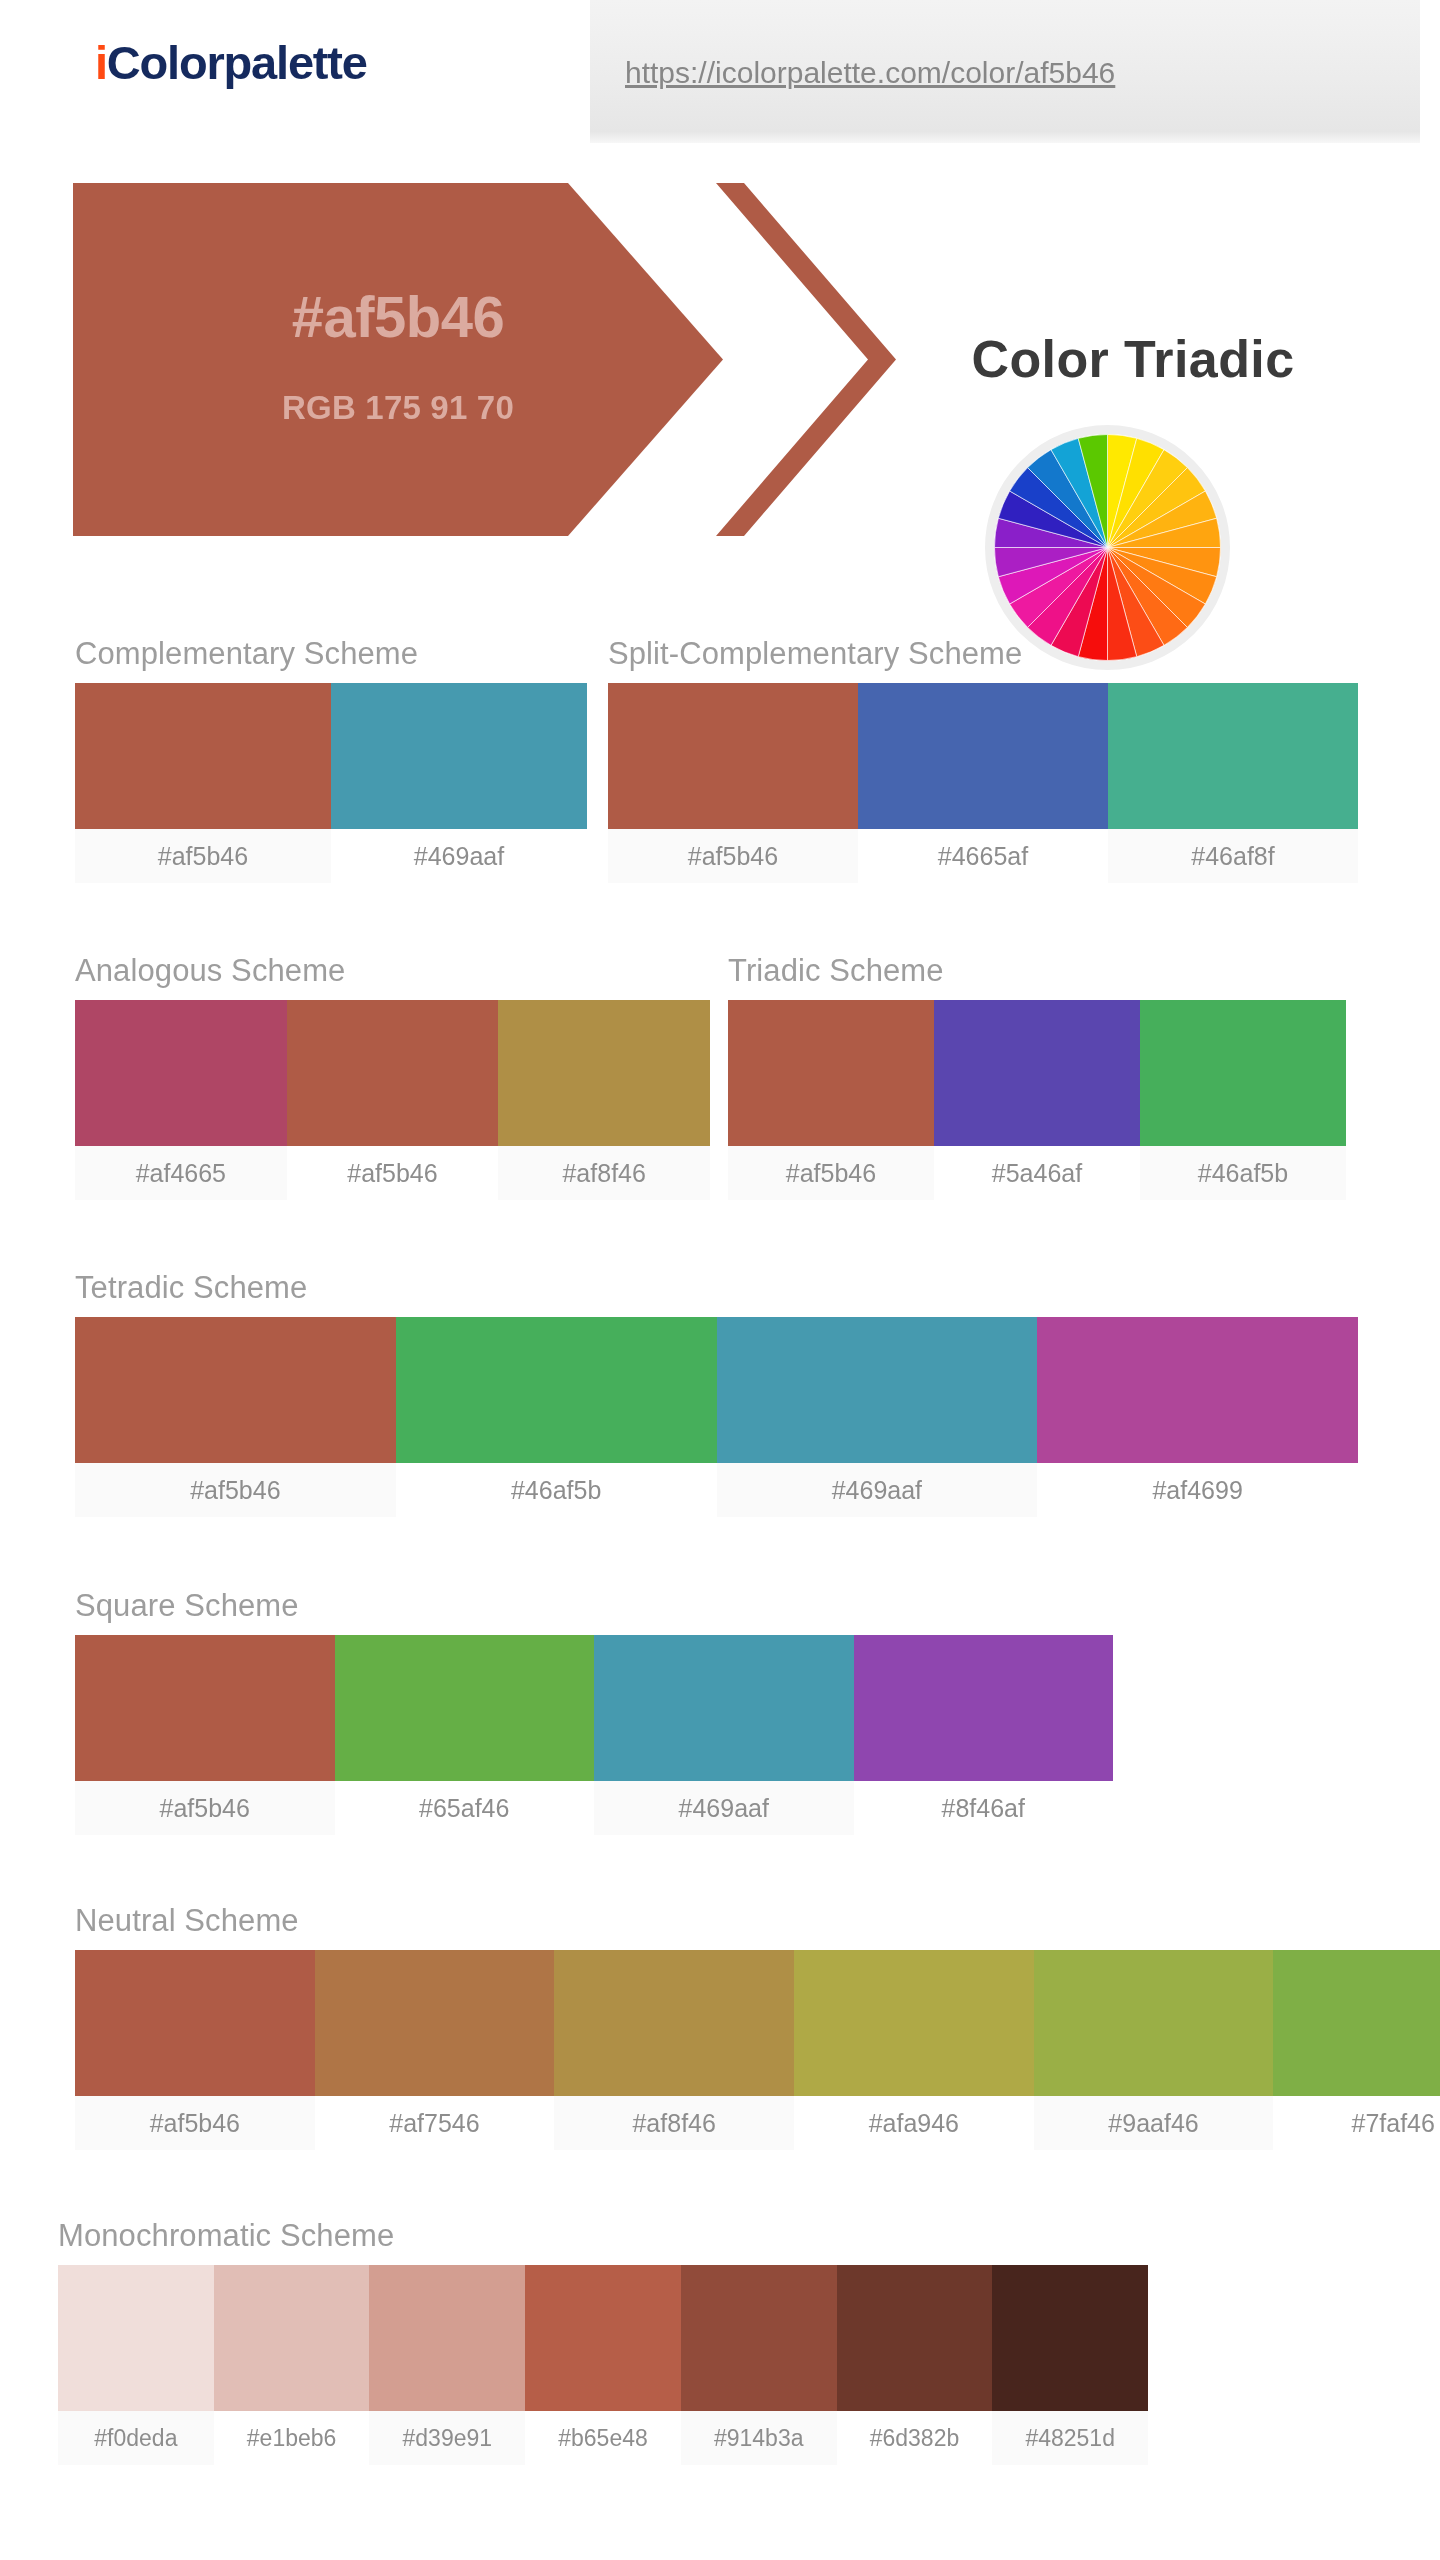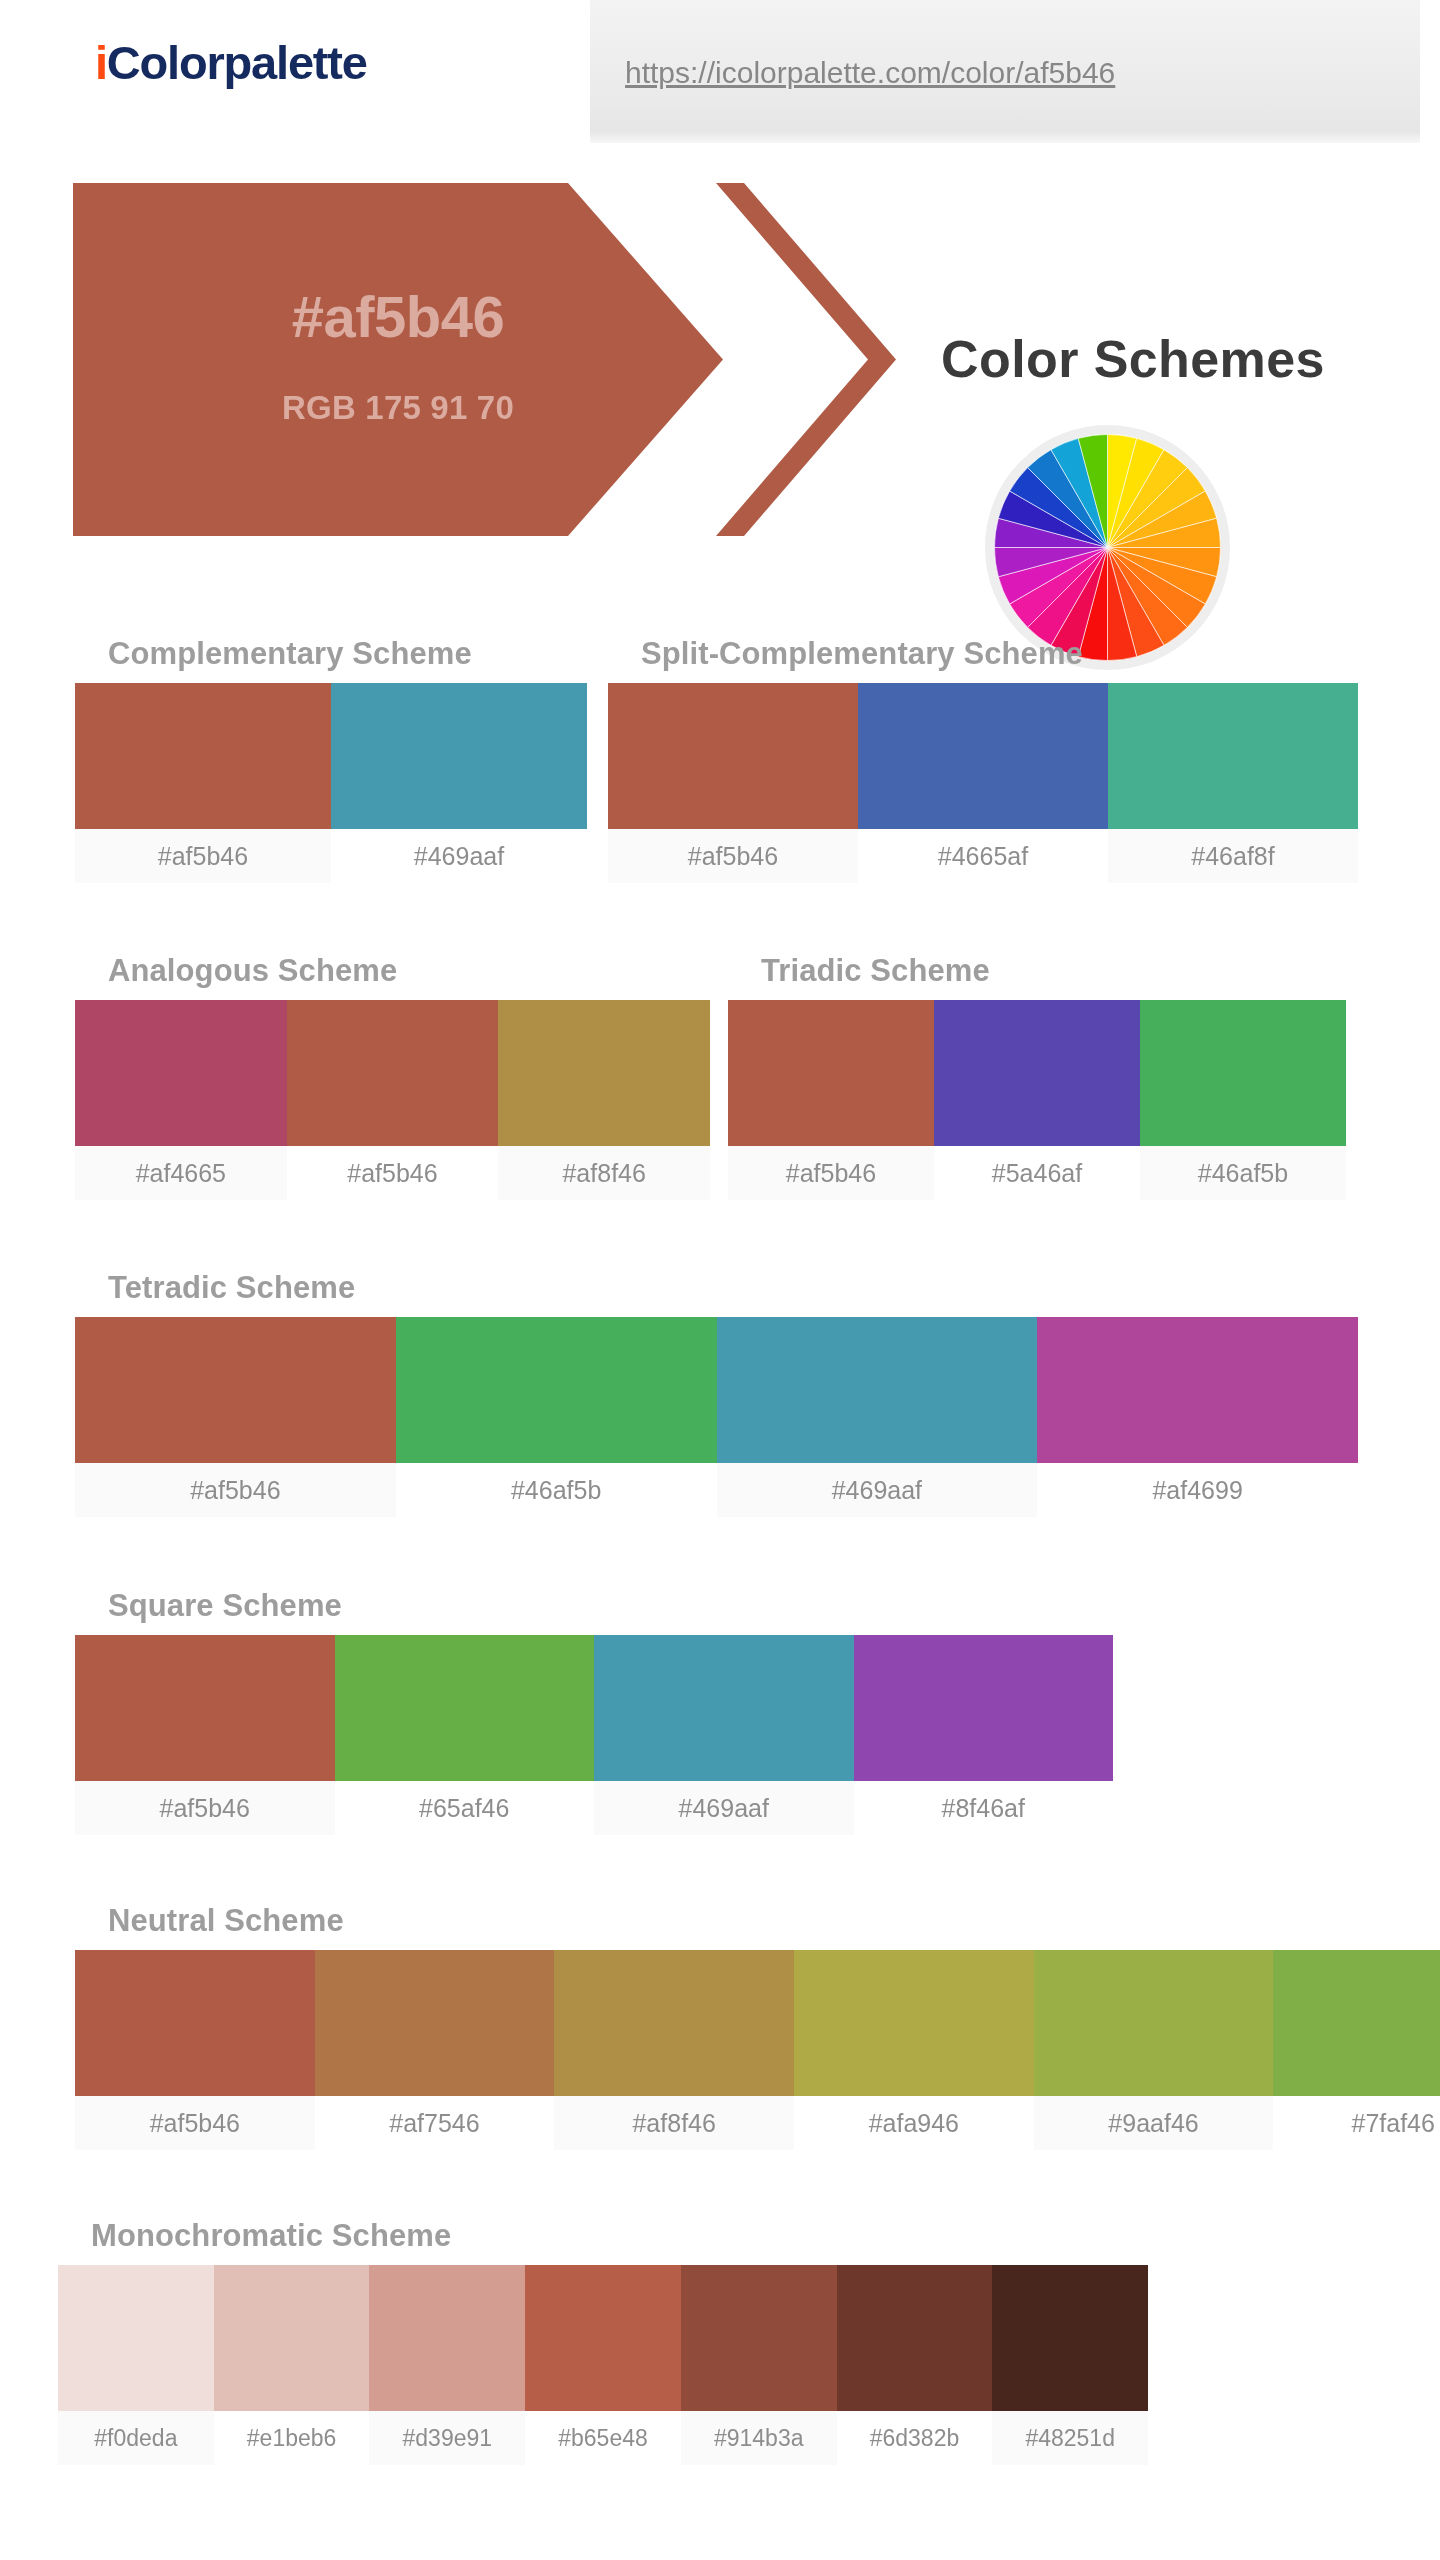--- a/index.html
+++ b/index.html
@@ -98,26 +98,25 @@
     position: absolute;
     left: 985px; top: 282px;
     width: 245px; height: 245px;
   }
 
   
   .scheme-block { position: absolute; }
   .scheme-title {
     font-size: 31px;
     color: #9d9d9d;
-    font-weight: bold;
+    font-weight: normal;
     line-height: 1;
     white-space: nowrap;
     margin-bottom: 14px;
     letter-spacing: 0.1px;
-    margin-left: 33px;
   }
   .swatch-row { display: flex; width: 100%; }
   .swatch-col { flex: 1 1 0; min-width: 0; }
   .swatch-color { width: 100%; height: 146px; }
   .swatch-label {
     width: 100%;
     height: 54px;
     line-height: 54px;
     text-align: center;
     font-size: 25px;
@@ -157,21 +156,21 @@
     <polygon points="0,0 495,0 650,176.5 495,353 0,353" fill="#af5b46"></polygon>
   </svg>
 
   <svg id="hero-arrow-outline" viewBox="0 0 180 353" preserveAspectRatio="none">
     <polygon points="0,0 28,0 180,176.5 28,353 0,353 152,176.5" fill="#af5b46"></polygon>
   </svg>
 
   <div id="hero-hex">#af5b46</div>
   <div id="hero-rgb">RGB 175 91 70</div>
 
-  <div id="schemes-title">Color Schemes</div>
+  <div id="schemes-title">Color Triadic</div>
 
   <div id="color-wheel-wrap">
     <svg viewBox="0 0 245 245" width="245" height="245">
       <circle cx="122.5" cy="122.5" r="118" fill="none" stroke="#eeeeee" stroke-width="9"></circle>
       <g id="wheel-slices">
           <path d="M122.5,122.5 L122.5,9.5 A113,113 0 0 1 151.74655209658485,13.350381629335274 Z" fill="#ffe900" stroke="#ffffff" stroke-width="0.6"></path>
           <path d="M122.5,122.5 L151.74655209658485,13.350381629335274 A113,113 0 0 1 179,24.63912937235844 Z" fill="#ffe000" stroke="#ffffff" stroke-width="0.6"></path>
           <path d="M122.5,122.5 L179,24.63912937235844 A113,113 0 0 1 202.4030662740799,42.59693372592014 Z" fill="#ffcf0f" stroke="#ffffff" stroke-width="0.6"></path>
           <path d="M122.5,122.5 L202.4030662740799,42.59693372592014 A113,113 0 0 1 220.3608706276416,66 Z" fill="#ffc40f" stroke="#ffffff" stroke-width="0.6"></path>
           <path d="M122.5,122.5 L220.3608706276416,66 A113,113 0 0 1 231.6496183706647,93.25344790341515 Z" fill="#ffb310" stroke="#ffffff" stroke-width="0.6"></path>

